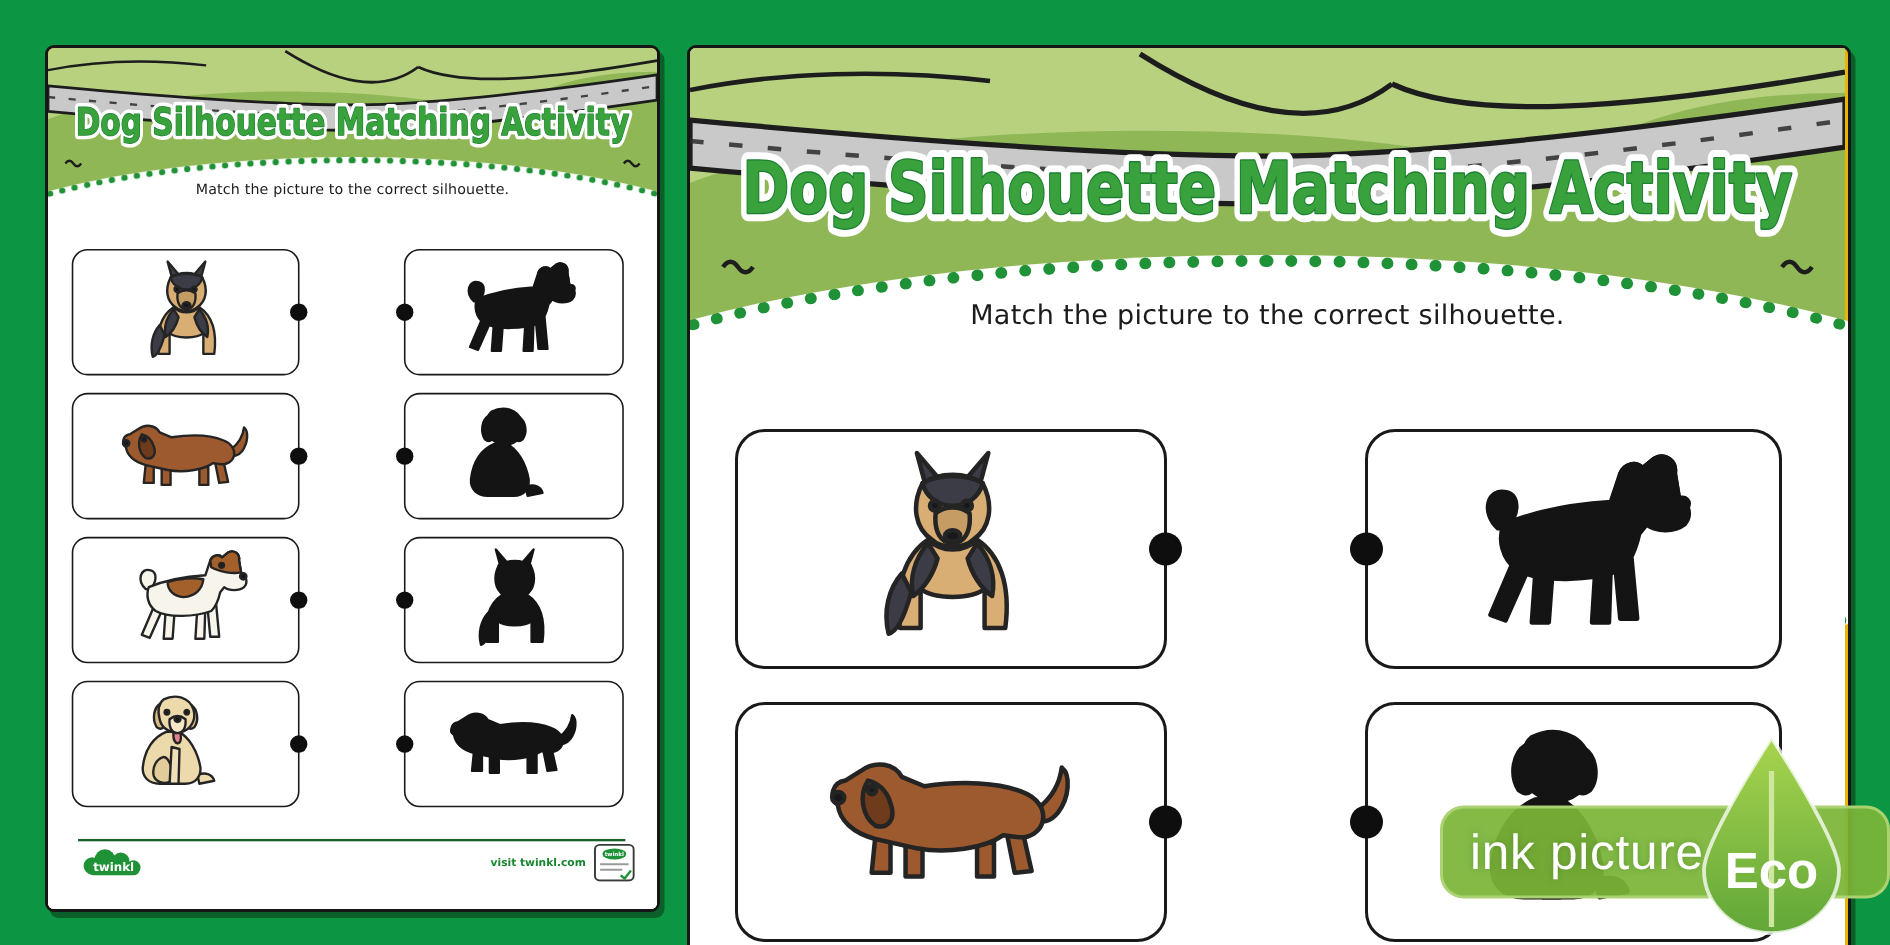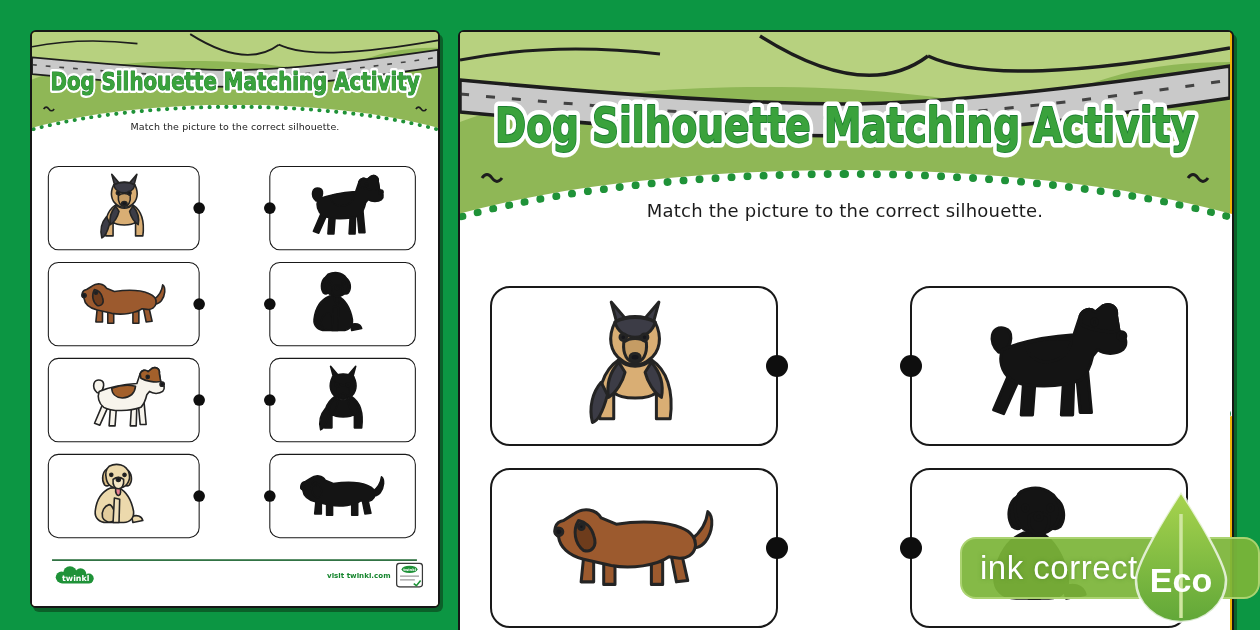--- a/index.html
+++ b/index.html
@@ -345,21 +345,21 @@
             </svg>
          <i class="dot l"></i>
        </div>
      </div>
       </div>
   </div>
 </div>
 
 <div class="badge">
   <div class="band">
-    <span class="band-label">ink correct</span>
+    <span class="band-label">ink picture</span>
   </div>
   <svg class="leaf" viewBox="0 0 118 138">
     <defs>
       <linearGradient id="leafg" x1="0" y1="0" x2="0" y2="1">
         <stop offset="0" stop-color="#a8d44e"></stop>
           <stop offset="1" stop-color="#61a738"></stop>
       </linearGradient>
     </defs>
     <path d="M59,4 C59,4 14,72 14,92 a45,42 0 0 0 90,0 C104,72 59,4 59,4 Z" fill="url(#leafg)" stroke="rgba(255,255,255,.75)" stroke-width="2.5"></path>
     <line x1="59" y1="26" x2="59" y2="130" stroke="#cfe6a0" stroke-width="3.5"></line>

